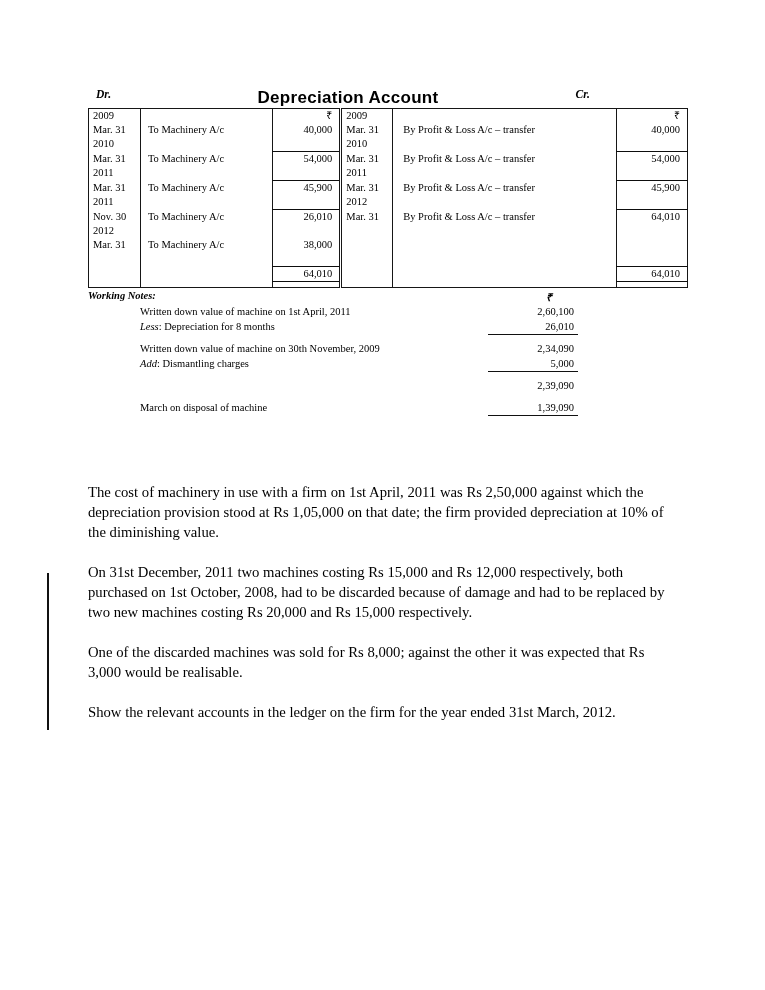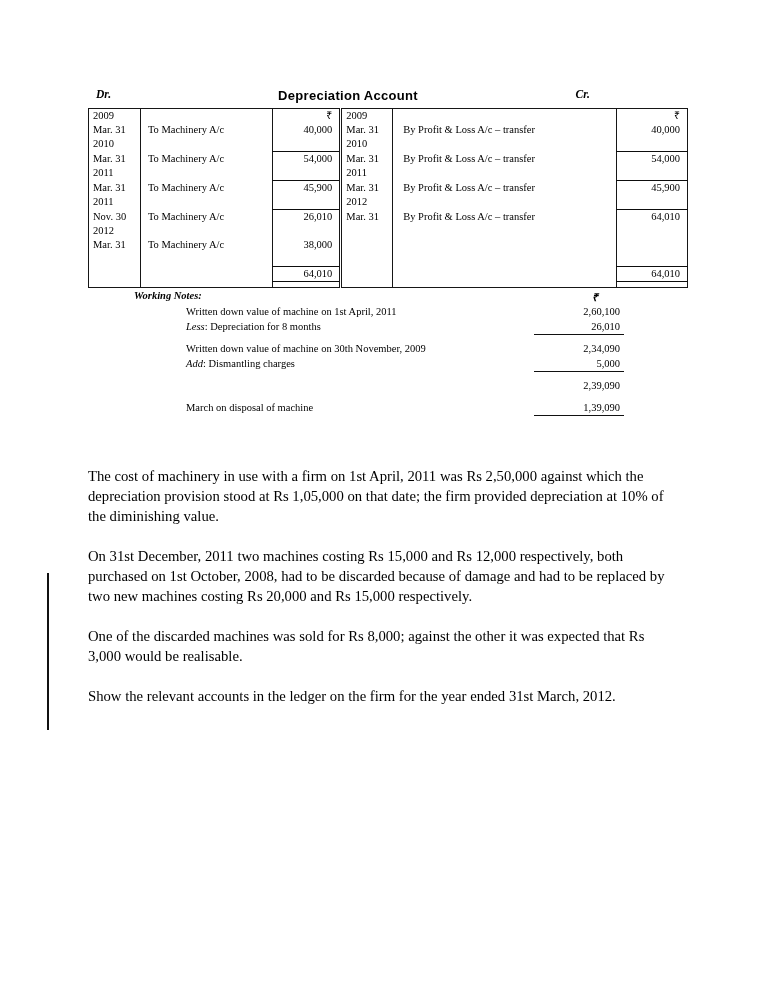--- a/index.html
+++ b/index.html
@@ -32,21 +32,21 @@
   }
   .ledger-head .dr {
     position: absolute; left: 8px; top: 0;
     font-style: italic; font-weight: bold;
     font-family: "Liberation Serif", serif;
   }
   .ledger-head .acct-title {
     position: absolute; left: 0; right: 0; top: 0;
     text-align: center;
     font-weight: bold;
-    font-size: 13px;
+    font-size: 17px;
     letter-spacing: .3px;
     font-family: "Liberation Sans", sans-serif;
   }
   .ledger-head .cr {
     position: absolute; right: 18px; top: 0;
     font-style: italic; font-weight: bold; padding-left: 20px;
   }
 
   table.ledger {
     border-collapse: collapse;
@@ -77,21 +77,20 @@
   .rupee { text-align: right; padding-right: 7px !important; }
 
   
   #working-notes {
     position: absolute;
     left: 88px;
     top: 290px;
     width: 490px;
     font-size: 10.5px;
     font-family: "Liberation Serif", serif;
-    margin-left: 46px;
   }
   #working-notes .wn-title {
     font-style: italic;
     font-weight: bold;
     margin-bottom: 3px;
   }
   .wn-row {
     position: relative;
     height: 15px;
     line-height: 15px;
@@ -131,21 +130,21 @@
     font-family: "Liberation Serif", serif;
     text-align: left;
   }
   #prose h2 {
     font-size: 15.5px;
     font-weight: bold;
     margin: 0 0 20px 0;
     line-height: 20px;
   }
   #prose p {
-    margin: 0 0 20px 0;
+    margin: 16px 0 20px 0;
   }
   #prose p:last-child { margin-bottom: 0; }
 </style>
 </head>
 <body>
 
 <div id="scan-block">
 
   <div class="ledger-head">
     <span class="dr">Dr.</span>

